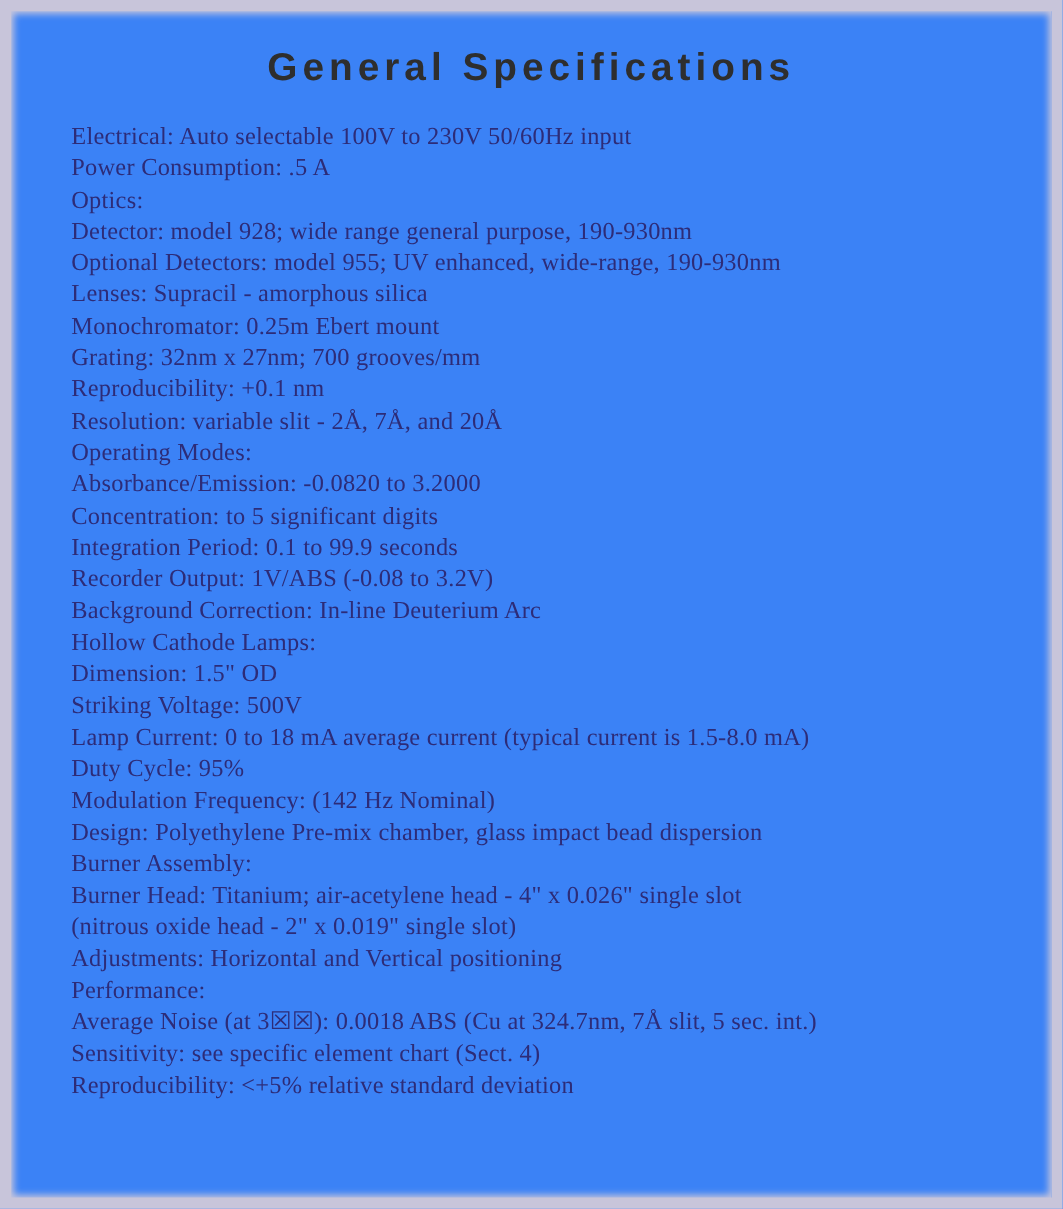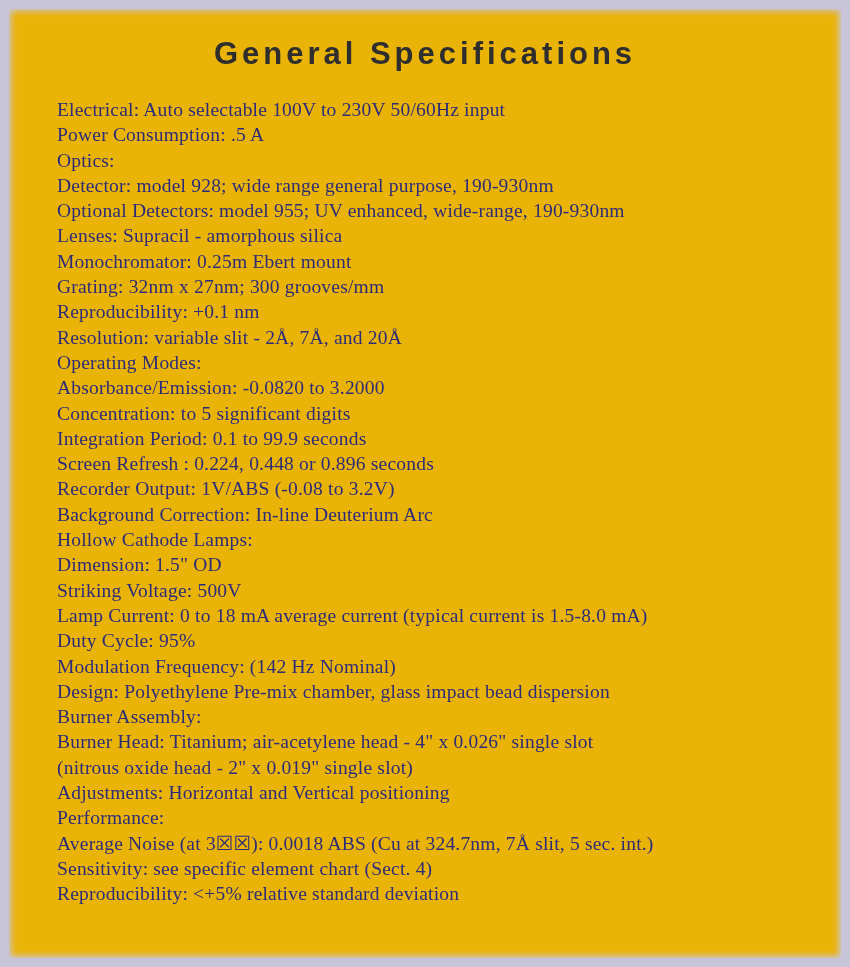--- a/index.html
+++ b/index.html
@@ -5,21 +5,21 @@
   * { margin: 0; padding: 0; box-sizing: border-box; }
   html, body { width: 850px; height: 967px; }
   body {
     font-family: "Liberation Serif", serif;
     background: #c8c5da;
   }
   .page {
     position: absolute;
     top: 0; left: 0;
     width: 850px; height: 967px;
-    background: #eab308;
+    background: #3b82f6;
     border: 9px solid #c8c5da;
     box-shadow: inset 0 0 6px 2px #c9c6db;
   }
   .title {
     margin-top: 27px;
     text-align: center;
     font-family: "Liberation Sans", sans-serif;
     font-size: 31px;
     font-weight: 600;
     letter-spacing: 4px;
@@ -44,28 +44,27 @@
 <div class="page">
   <h1 class="title">General Specifications</h1>
   <div class="spec-list">
     <div class="spec-line">Electrical: Auto selectable 100V to 230V 50/60Hz input</div>
     <div class="spec-line">Power Consumption: .5 A</div>
     <div class="spec-line">Optics:</div>
     <div class="spec-line">Detector: model 928; wide range general purpose, 190-930nm</div>
     <div class="spec-line">Optional Detectors: model 955; UV enhanced, wide-range, 190-930nm</div>
     <div class="spec-line">Lenses: Supracil - amorphous silica</div>
     <div class="spec-line">Monochromator: 0.25m Ebert mount</div>
-    <div class="spec-line">Grating: 32nm x 27nm; 300 grooves/mm</div>
+    <div class="spec-line">Grating: 32nm x 27nm; 700 grooves/mm</div>
     <div class="spec-line">Reproducibility: +0.1 nm</div>
     <div class="spec-line">Resolution: variable slit - 2Å, 7Å, and 20Å</div>
     <div class="spec-line">Operating Modes:</div>
     <div class="spec-line">Absorbance/Emission: -0.0820 to 3.2000</div>
     <div class="spec-line">Concentration: to 5 significant digits</div>
     <div class="spec-line">Integration Period: 0.1 to 99.9 seconds</div>
-    <div class="spec-line">Screen Refresh : 0.224, 0.448 or 0.896 seconds</div>
     <div class="spec-line">Recorder Output: 1V/ABS (-0.08 to 3.2V)</div>
     <div class="spec-line">Background Correction: In-line Deuterium Arc</div>
     <div class="spec-line">Hollow Cathode Lamps:</div>
     <div class="spec-line">Dimension: 1.5" OD</div>
     <div class="spec-line">Striking Voltage: 500V</div>
     <div class="spec-line">Lamp Current: 0 to 18 mA average current (typical current is 1.5-8.0 mA)</div>
     <div class="spec-line">Duty Cycle: 95%</div>
     <div class="spec-line">Modulation Frequency: (142 Hz Nominal)</div>
     <div class="spec-line">Design: Polyethylene Pre-mix chamber, glass impact bead dispersion</div>
     <div class="spec-line">Burner Assembly:</div>

